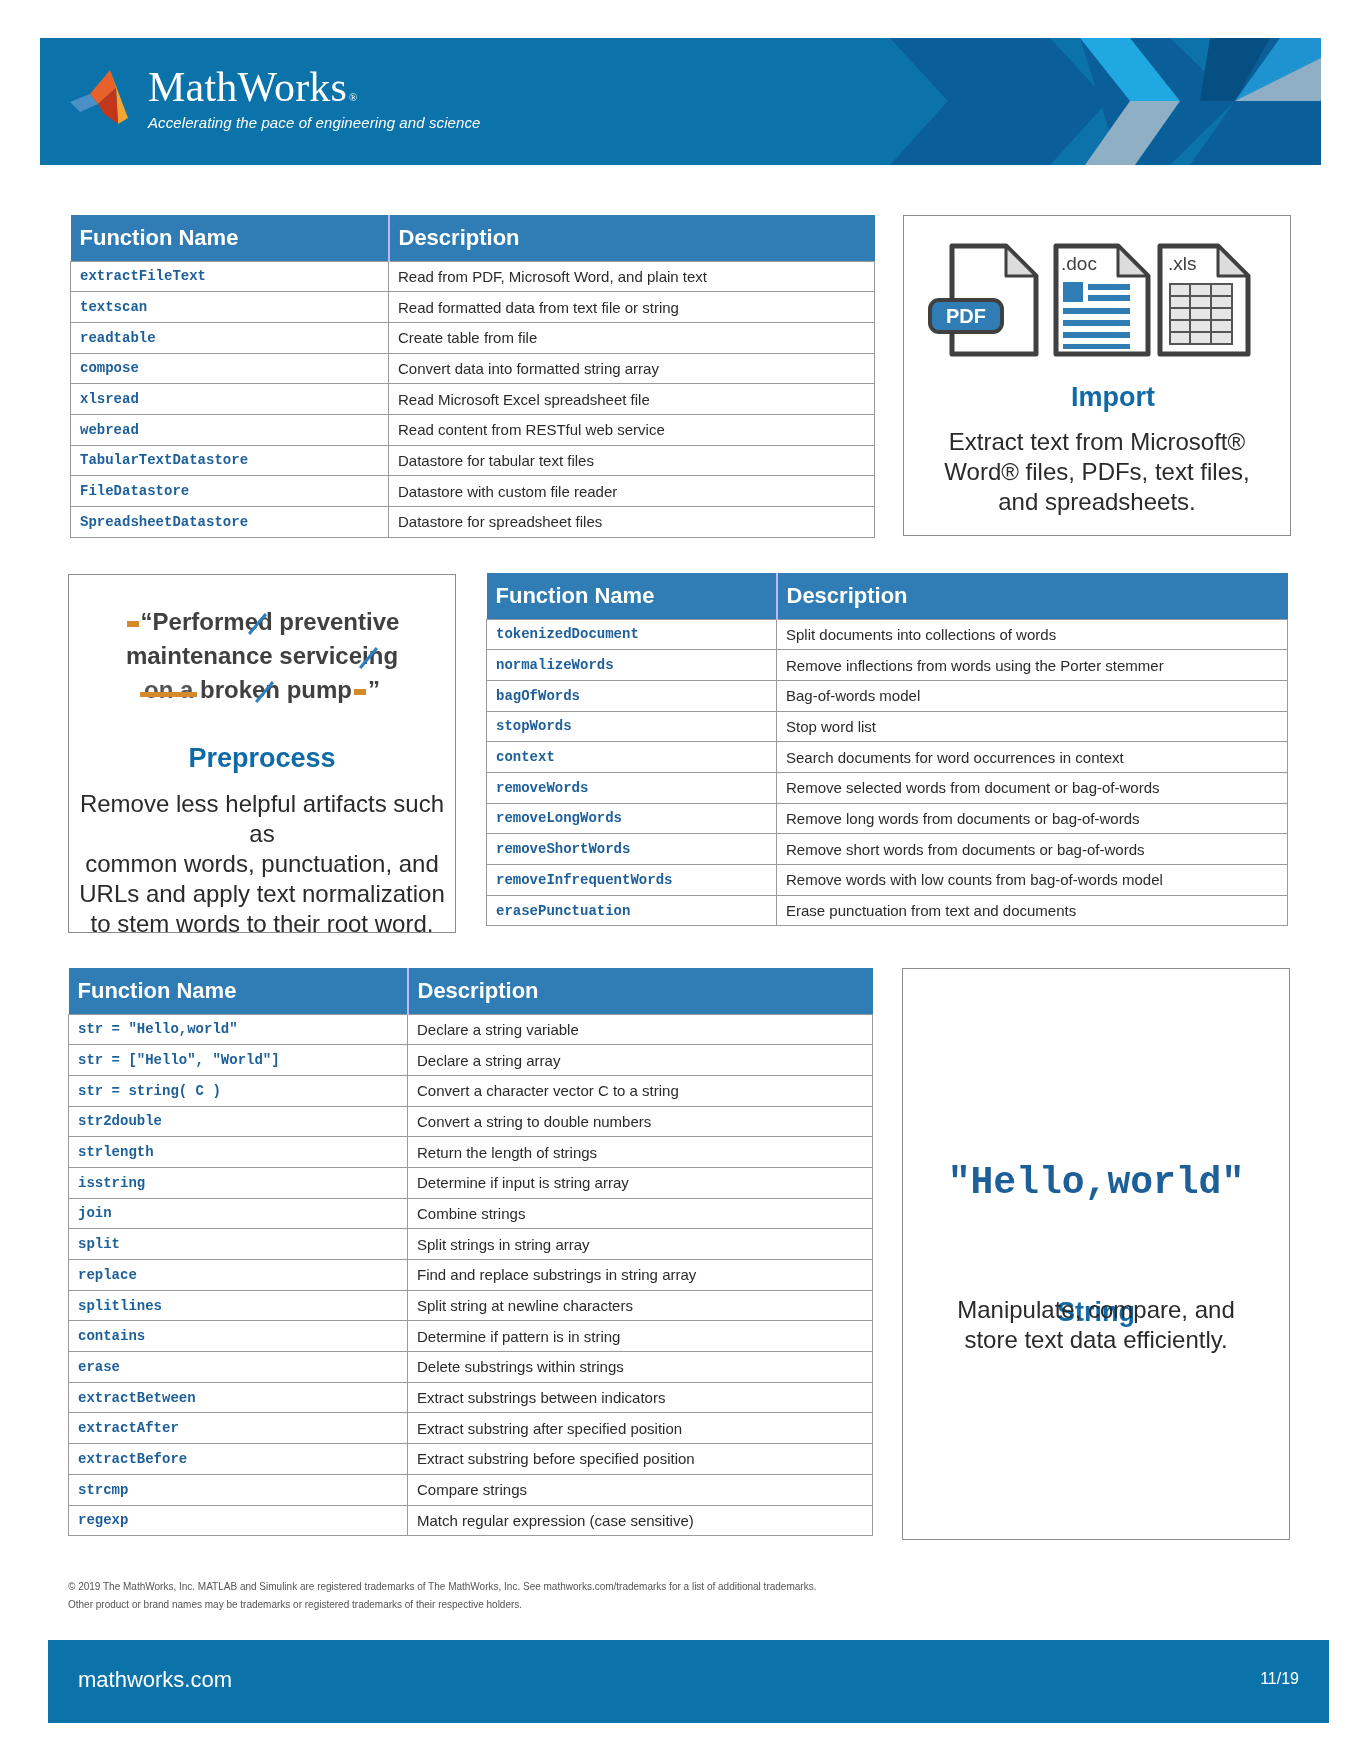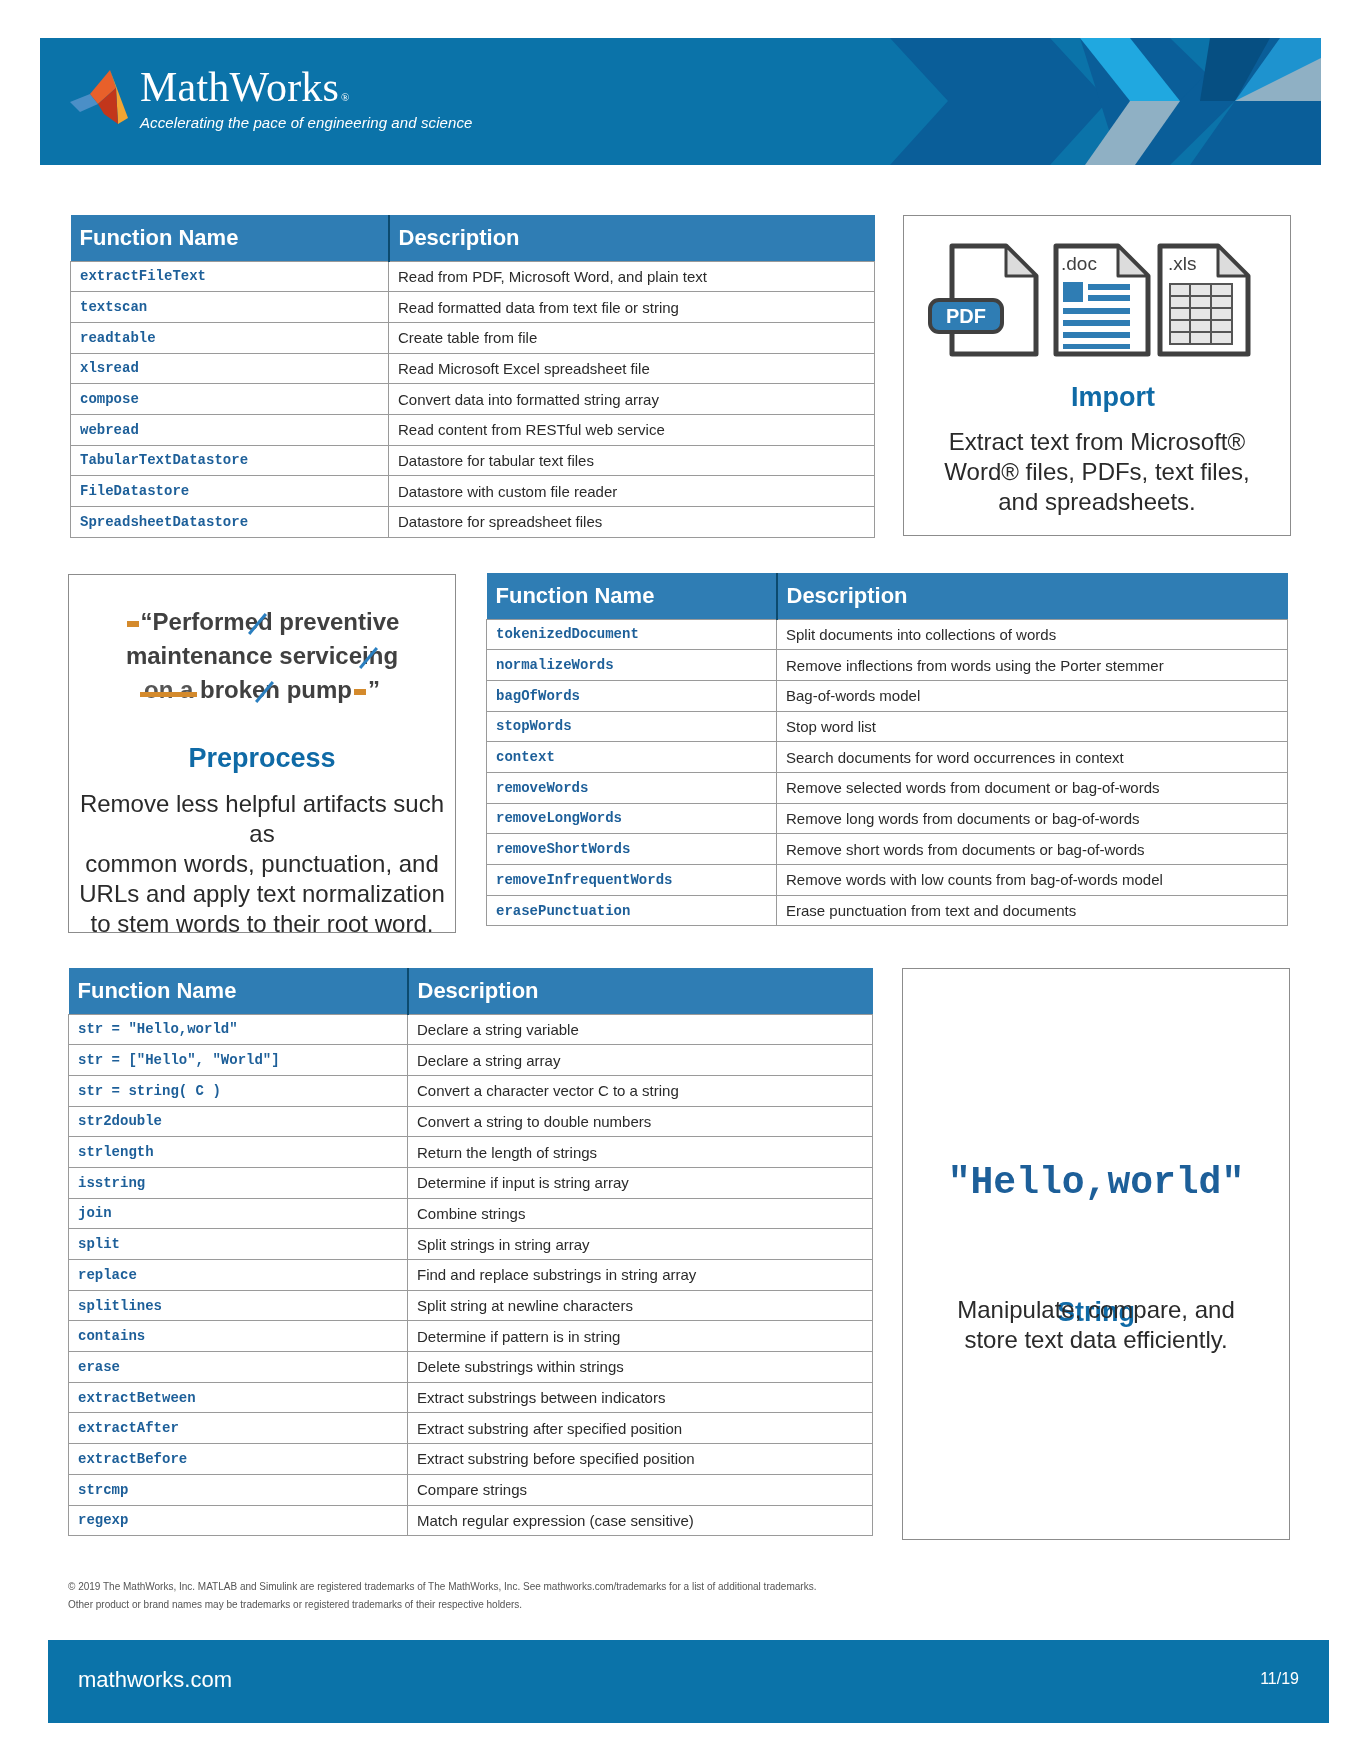--- a/index.html
+++ b/index.html
@@ -2,30 +2,30 @@
 <html><head>
 <meta charset="utf-8">
 <style>
   * { box-sizing: border-box; margin: 0; padding: 0; }
   html, body { width: 1360px; height: 1760px; background: #ffffff; overflow: hidden; }
   body { position: relative; font-family: "Liberation Sans", "DejaVu Sans", sans-serif; color: #222; }
 
   
   .header { position: absolute; left: 40px; top: 38px; width: 1281px; height: 127px; background: #0b73a9; overflow: hidden; }
   .header .chev { position: absolute; top: 0; height: 127px; }
-  .logo-wrap { position: absolute; left: 28px; top: 26px; display: flex; align-items: flex-start; }
+  .logo-wrap { position: absolute; left: 28px; top: 26px; display: flex; align-items: flex-start; gap: 8px; }
   .logo-icon { width: 66px; height: 60px; margin-top: 4px; }
   .logo-text { margin-left: 6px; }
   .brand { font-family: "Liberation Serif", "DejaVu Serif", serif; color: #fff; font-size: 42px; line-height: 46px; letter-spacing: 0.2px; }
   .brand sup { font-size: 11px; vertical-align: top; position: relative; top: 10px; margin-left: 2px; }
   .tagline { color: #fff; font-style: italic; font-size: 15px; margin-top: 4px; letter-spacing: 0.1px; }
 
   
   table.fn { position: absolute; border-collapse: collapse; background: #fff; }
-  table.fn th { background: #2f7db4; color: #fff; text-align: left; font-weight: bold; font-size: 22px; padding: 0 9px; height: 46px; border-right: 2px solid #0c4a6e; }
+  table.fn th { background: #2f7db4; color: #fff; text-align: left; font-weight: bold; font-size: 22px; padding: 0 9px; height: 46px; border-right: 2px solid #c4b5fd; }
   table.fn th:last-child { border-right: none; }
   table.fn td { border: 1.5px solid #9a9a9a; height: 30.7px; padding: 0 9px; font-size: 15px; vertical-align: middle; }
   table.fn td.code { font-family: "Liberation Mono", "DejaVu Sans Mono", monospace; font-weight: bold; color: #1d5f99; font-size: 14px; }
   table.fn td.desc { color: #2a2a2a; }
 
   
   .box { position: absolute; border: 1.5px solid #8c8c8c; background: #fff; text-align: center; }
   .box-title { color: #0f6aa6; font-weight: bold; font-size: 27px; }
   .box-body { color: #2a2a2a; font-size: 24px; line-height: 30px; }
 
@@ -88,26 +88,26 @@
       </tr>
     <tr>
         <td class="code">textscan</td>
         <td class="desc">Read formatted data from text file or string</td>
       </tr>
     <tr>
         <td class="code">readtable</td>
         <td class="desc">Create table from file</td>
       </tr>
     <tr>
+        <td class="code">compose</td>
+        <td class="desc">Convert data into formatted string array</td>
+      </tr>
+    <tr>
         <td class="code">xlsread</td>
         <td class="desc">Read Microsoft Excel spreadsheet file</td>
-      </tr>
-    <tr>
-        <td class="code">compose</td>
-        <td class="desc">Convert data into formatted string array</td>
       </tr>
     <tr>
         <td class="code">webread</td>
         <td class="desc">Read content from RESTful web service</td>
       </tr>
     <tr>
         <td class="code">TabularTextDatastore</td>
         <td class="desc">Datastore for tabular text files</td>
       </tr>
     <tr>

